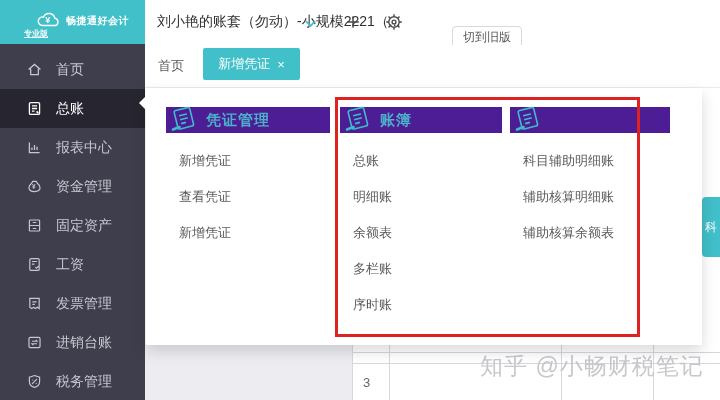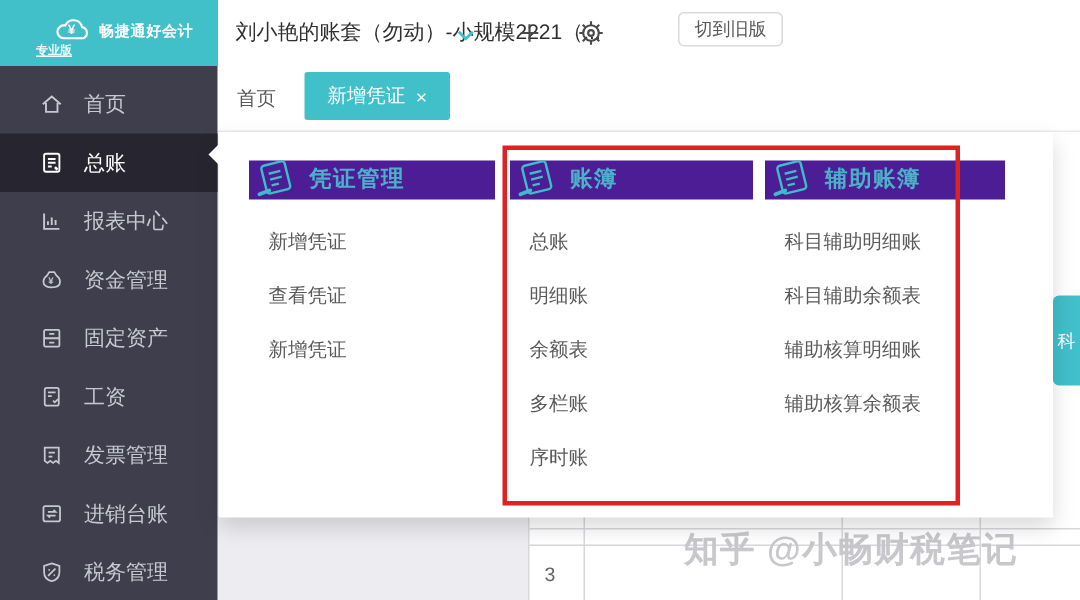--- a/index.html
+++ b/index.html
@@ -19,35 +19,35 @@
   .side-item{height:39px;display:flex;align-items:center;padding-left:26px;gap:13px;color:#c5c8d1;font-size:14px;cursor:pointer;}
   .side-item.active{background:#27252f;color:#fff;}
   .sicon{width:17px;height:17px;display:inline-flex;}
   .sicon svg{width:17px;height:17px;}
   
   .topbar{position:absolute;left:145px;top:0;width:575px;height:45px;background:#fff;}
   .acct{position:absolute;left:12px;top:13px;font-size:14px;color:#303030;white-space:nowrap;cursor:pointer;}
   .acct-chevron{position:absolute;left:158px;top:16px;width:15px;height:15px;cursor:pointer;}
   .tb-plus{position:absolute;left:199px;top:13px;width:18px;height:18px;cursor:pointer;color:#4a4a4a;}
   .tb-gear{position:absolute;left:239px;top:12px;width:20px;height:20px;cursor:pointer;color:#4a4a4a;}
-  .switch-old{position:absolute;left:307px;top:8px;height:23px;line-height:21px;padding:0 10px;border:1px solid #d9d9d9;border-radius:4px;background:#fff;font-size:12px;color:#595959;cursor:pointer;box-sizing:border-box;}
+  .switch-old{position:absolute;left:307px;top:26px;height:23px;line-height:21px;padding:0 10px;border:1px solid #d9d9d9;border-radius:4px;background:#fff;font-size:12px;color:#595959;cursor:pointer;box-sizing:border-box;}
   
   .tabbar{position:absolute;left:145px;top:45px;width:575px;height:42px;background:#fff;border-bottom:1px solid #ebebeb;}
   .tab-plain{position:absolute;left:13px;top:0;height:42px;line-height:42px;font-size:13px;color:#595959;cursor:pointer;}
   .tab-active{position:absolute;left:58px;top:3px;width:97px;height:32px;background:#41c0ca;border-radius:2px;color:#fff;font-size:13px;display:flex;align-items:center;justify-content:center;gap:7px;cursor:pointer;}
   .tab-close{font-size:13px;line-height:1;cursor:pointer;opacity:.95;}
   
   .page-bg{position:absolute;left:145px;top:344px;width:575px;height:56px;background:#ededf1;}
   .table-bg{position:absolute;left:352px;top:344px;width:368px;height:56px;background:#fff;border-left:1px solid #d8d8dc;}
   .vline{position:absolute;top:0;bottom:0;width:1px;background:#d8d8dc;}
   .hline{position:absolute;left:0;right:0;height:1px;background:#d8d8dc;}
   .rownum{position:absolute;left:10px;top:31px;font-size:13px;color:#666;}
   .right-strip{position:absolute;left:702px;top:88px;width:18px;height:256px;background:#fff;}
   .side-btn{position:absolute;left:0;top:109px;width:18px;height:60px;background:#41bfca;border-radius:4px 0 0 4px;color:#fff;font-size:12px;display:flex;align-items:center;justify-content:center;cursor:pointer;}
-  .watermark{position:absolute;left:456px;top:351px;font-size:23px;font-weight:bold;color:#c7c7cc;letter-spacing:1px;white-space:nowrap;}
+  .watermark{position:absolute;left:480px;top:351px;font-size:23px;font-weight:normal;color:#c7c7cc;letter-spacing:1px;white-space:nowrap;}
   
   .panel{position:absolute;left:146px;top:88px;width:556px;height:257px;background:#fff;z-index:20;box-shadow:0 6px 14px rgba(0,0,0,.15);}
   .panel-arrow{position:absolute;left:-7px;top:8px;width:0;height:0;border-top:7px solid transparent;border-bottom:7px solid transparent;border-right:7px solid #fff;}
   .mcol{position:absolute;top:0;height:100%;}
   .mcol-head{position:absolute;left:0;top:19px;height:26px;width:100%;background:#4c1d95;}
   .mh-icon{position:absolute;left:0;top:-5px;width:34px;height:34px;}
   .mh-icon svg{width:34px;height:34px;}
   .mh-title{position:absolute;left:40px;top:0;line-height:26px;font-size:15px;font-weight:bold;color:#4bb0c8;letter-spacing:1px;}
   .mitems{position:absolute;left:0;top:55px;width:100%;}
   .mitem{height:36px;line-height:36px;padding-left:13px;font-size:13px;color:#5a5a5a;cursor:pointer;white-space:nowrap;}
@@ -248,24 +248,22 @@
     <div class="mcol-head">
       <span class="mh-icon">
         <svg viewBox="0 0 34 34" fill="none" stroke="#3fbcca" stroke-width="1.6">
           <g transform="rotate(-14 17 17)">
               <rect x="10" y="7" width="16" height="19" rx="2"></rect>
               <path d="M14 13h8M14 17h8M14 21h5"></path>
             </g>
           <path d="M7 27.5l6.5-2.5" stroke-width="2.6" stroke-linecap="round"></path>
         </svg>
       </span>
-      <span class="mh-title">辅助账簿</span>
     </div>
     <div class="mitems">
       <div class="mitem">科目辅助明细账</div>
-      <div class="mitem">科目辅助余额表</div>
       <div class="mitem">辅助核算明细账</div>
       <div class="mitem">辅助核算余额表</div>
     </div>
   </div>
 </div>
 
 <div class="red-rect"></div>
 
 </body></html>

